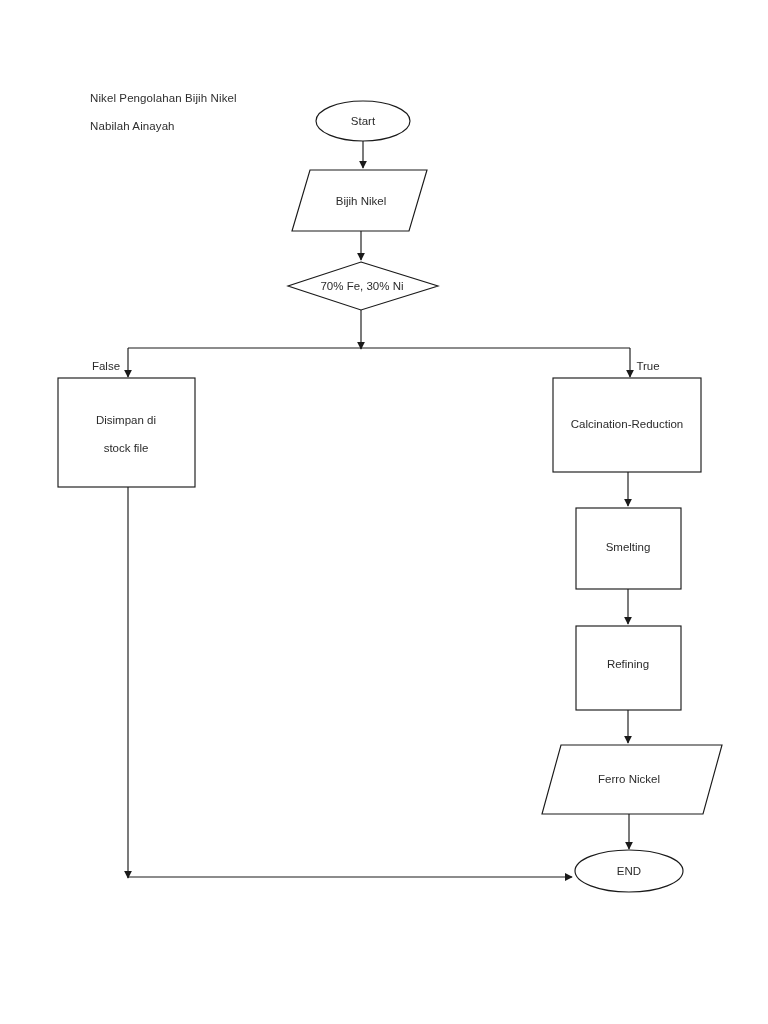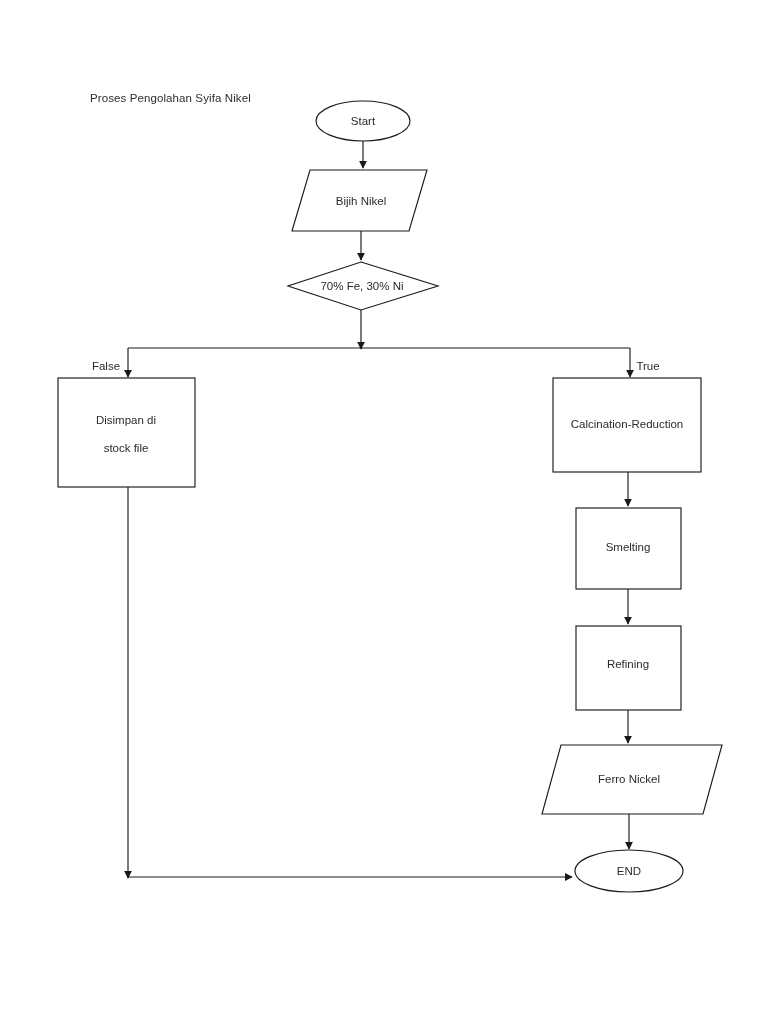--- a/index.html
+++ b/index.html
@@ -52,21 +52,22 @@
   .conn {
     stroke: #1a1a1a;
     stroke-width: 1.15;
     fill: none;
   }
 </style>
 </head>
 <body>
 
 <div class="header-block">
-  <div class="header-line">Proses Pengolahan Syifa Nikel</div>
+  <div class="header-line">Nikel Pengolahan Bijih Nikel</div>
+  <div class="header-line">Nabilah Ainayah</div>
 </div>
 
 <svg id="canvas" viewBox="0 0 768 1024">
   <defs>
     <marker id="arrow" viewBox="0 0 10 10" refX="9" refY="5" markerWidth="7" markerHeight="7" orient="auto-start-reverse">
       <path d="M 0 0 L 10 5 L 0 10 z" fill="#1a1a1a"></path>
     </marker>
   </defs>
 
   <g>

